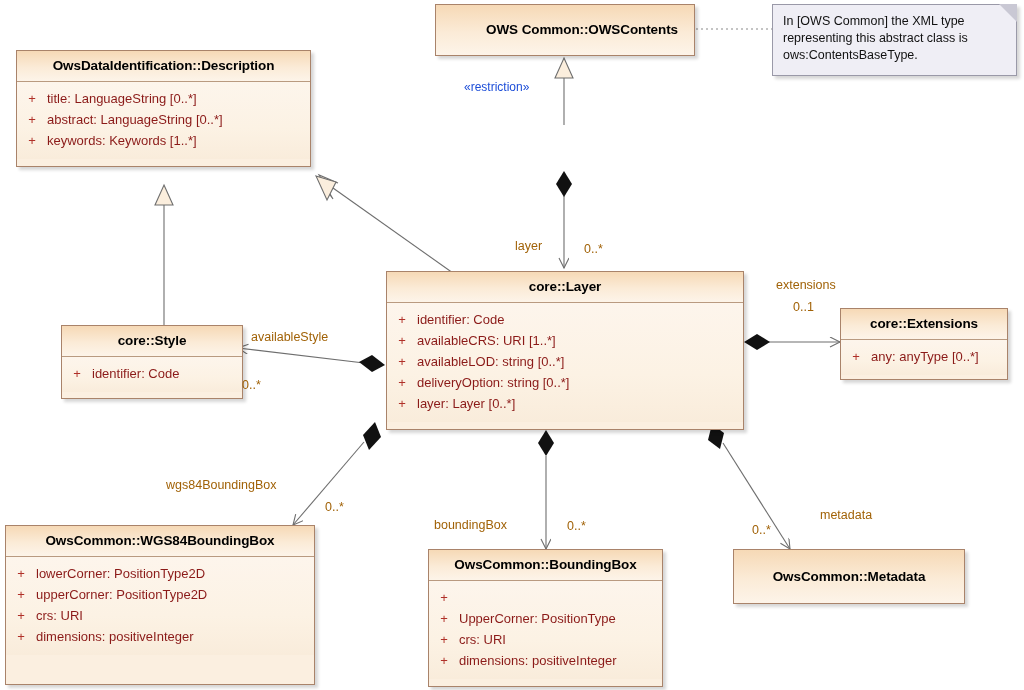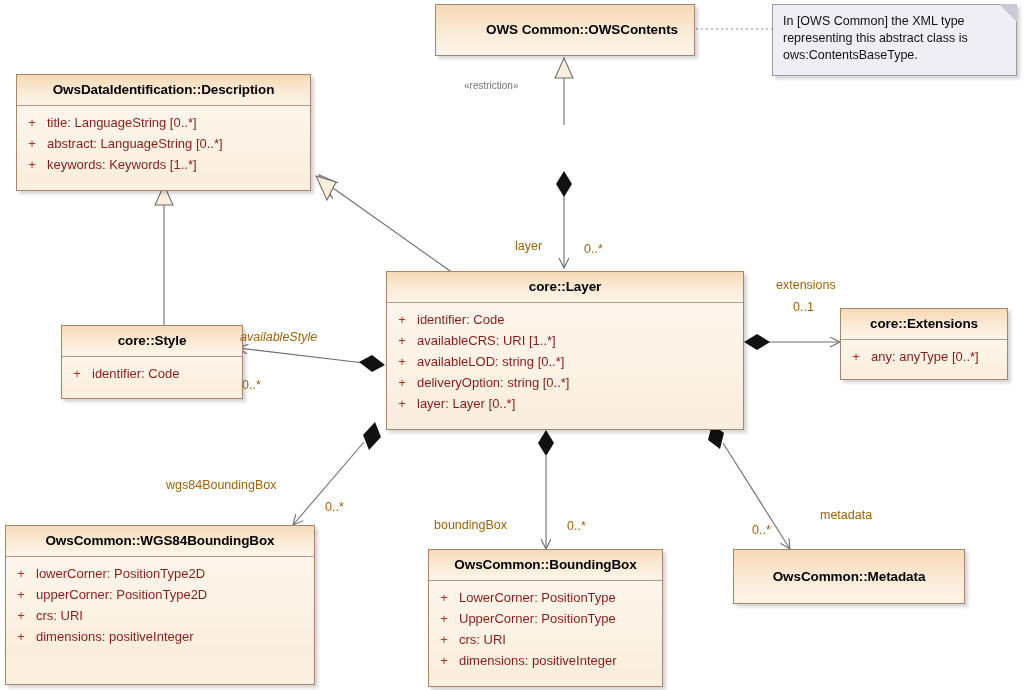--- a/index.html
+++ b/index.html
@@ -92,22 +92,22 @@
   
   .edge-label {
     position: absolute;
     font-size: 12.5px;
     color: #a16207;
     white-space: nowrap;
     z-index: 6;
   }
   .stereo {
     position: absolute;
-    font-size: 10px;
-    color: #737373;
+    font-size: 12px;
+    color: #1d4ed8;
     white-space: nowrap;
     z-index: 6;
   }
 </style>
 </head>
 <body>
 
 <div id="canvas">
 
   <svg id="edges" viewBox="0 0 1024 690" xmlns="http://www.w3.org/2000/svg">
@@ -183,21 +183,21 @@
 
   <div class="uml-class" style="left:435px; top:4px; width:260px; height:52px;">
     <div class="uml-header" style="height:100%; display:flex; align-items:center; justify-content:center;padding-left:40px;">OWS Common::OWSContents</div>
   </div>
 
   <div class="uml-note" style="left:772px; top:4px; width:245px; height:72px;">
     <div class="note-fold"></div>
     <span>In [OWS Common] the XML type representing this abstract class is ows:ContentsBaseType.</span>
   </div>
 
-  <div class="uml-class has-body" style="left:16px; top:74px; width:295px; height:117px;">
+  <div class="uml-class has-body" style="left:16px; top:50px; width:295px; height:117px;">
     <div class="uml-header">OwsDataIdentification::Description</div>
     <div class="uml-body">
       <div class="uml-attr">
         <span class="vis">+</span>
         <span class="sig">title: LanguageString [0..*]</span>
       </div>
       <div class="uml-attr">
         <span class="vis">+</span>
         <span class="sig">abstract: LanguageString [0..*]</span>
       </div>
@@ -275,21 +275,20 @@
         <span class="sig">dimensions: positiveInteger</span>
       </div>
     </div>
   </div>
 
   <div class="uml-class has-body" style="left:428px; top:549px; width:235px; height:138px;">
     <div class="uml-header">OwsCommon::BoundingBox</div>
     <div class="uml-body">
       <div class="uml-attr">
         <span class="vis">+</span>
-        <span class="sig">LowerCorner: PositionType</span>
       </div>
       <div class="uml-attr">
         <span class="vis">+</span>
         <span class="sig">UpperCorner: PositionType</span>
       </div>
       <div class="uml-attr">
         <span class="vis">+</span>
         <span class="sig">crs: URI</span>
       </div>
       <div class="uml-attr">
@@ -301,21 +300,21 @@
 
   <div class="uml-class" style="left:733px; top:549px; width:232px; height:55px;">
     <div class="uml-header" style="height:100%; display:flex; align-items:center; justify-content:center;">OwsCommon::Metadata</div>
   </div>
 
   <div class="stereo" style="left:464px; top:80px;">«restriction»</div>
 
   <div class="edge-label" style="left:515px; top:239px;">layer</div>
   <div class="edge-label" style="left:584px; top:242px;">0..*</div>
 
-  <div class="edge-label" style="left:240px; top:330px;font-style:italic;">availableStyle</div>
+  <div class="edge-label" style="left:251px; top:330px;">availableStyle</div>
   <div class="edge-label" style="left:242px; top:378px;">0..*</div>
 
   <div class="edge-label" style="left:776px; top:278px;">extensions</div>
   <div class="edge-label" style="left:793px; top:300px;">0..1</div>
 
   <div class="edge-label" style="left:166px; top:478px;">wgs84BoundingBox</div>
   <div class="edge-label" style="left:325px; top:500px;">0..*</div>
 
   <div class="edge-label" style="left:434px; top:518px;">boundingBox</div>
   <div class="edge-label" style="left:567px; top:519px;">0..*</div>

